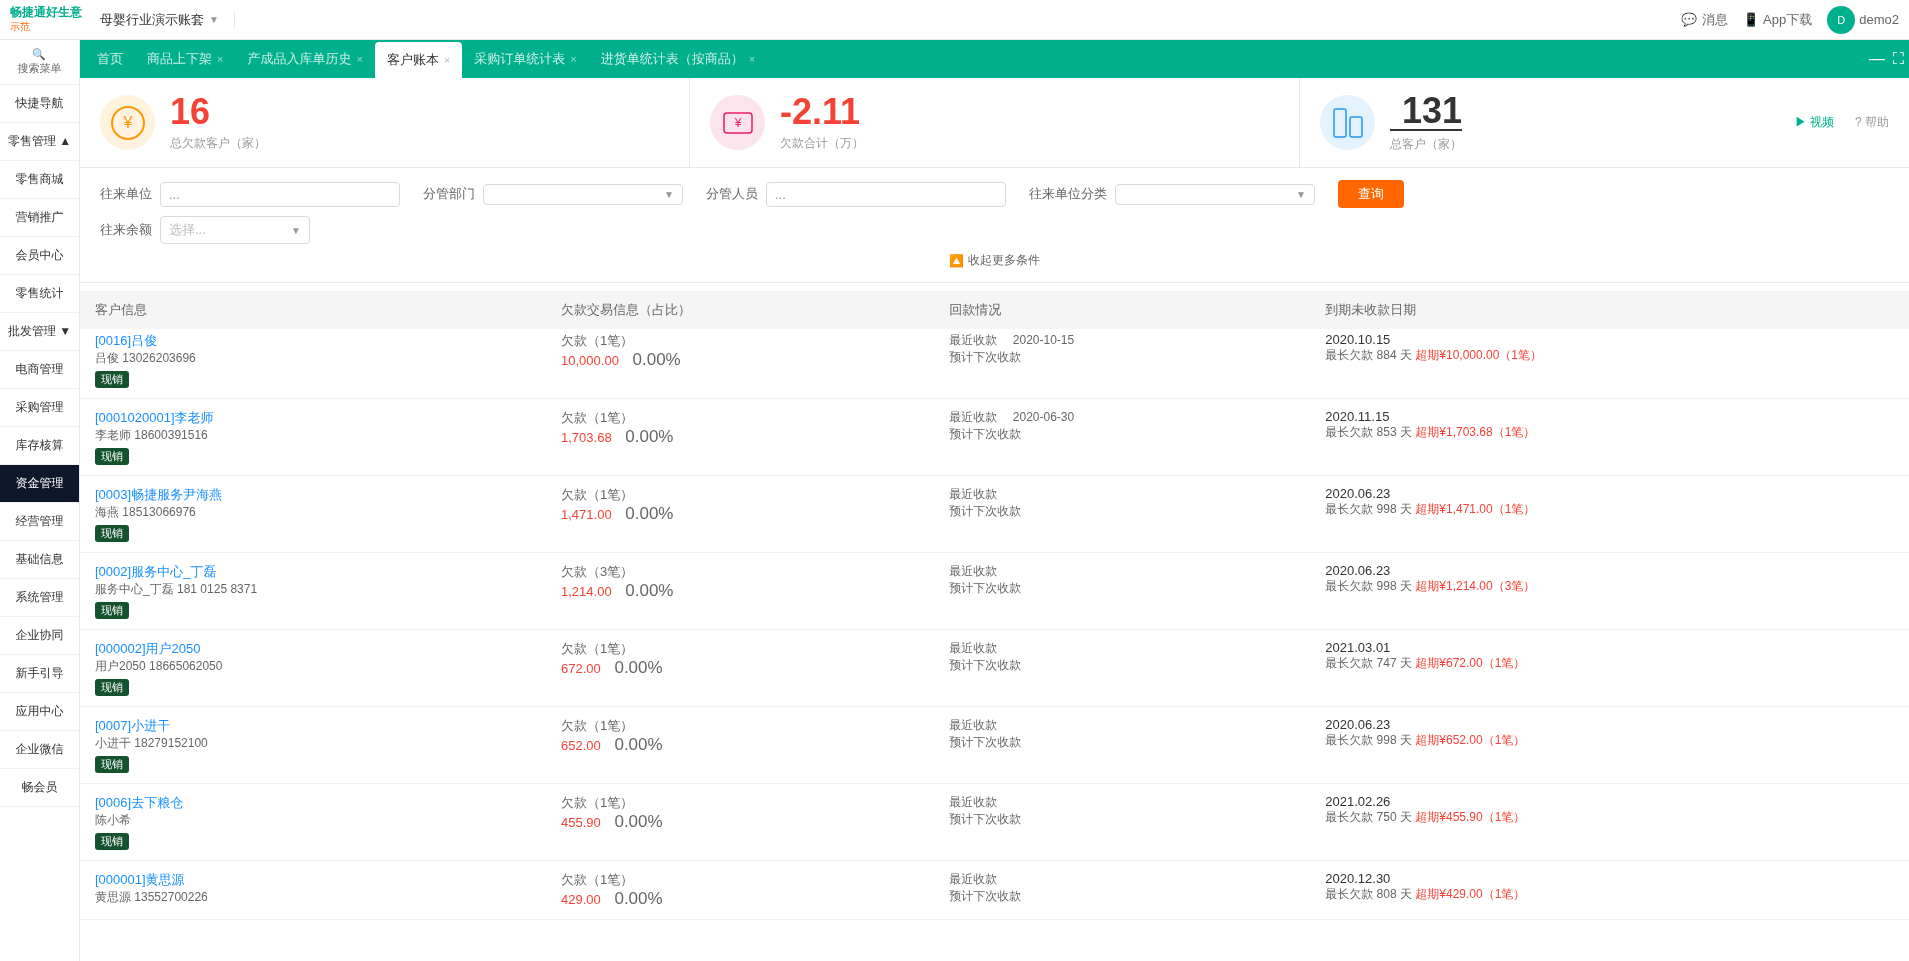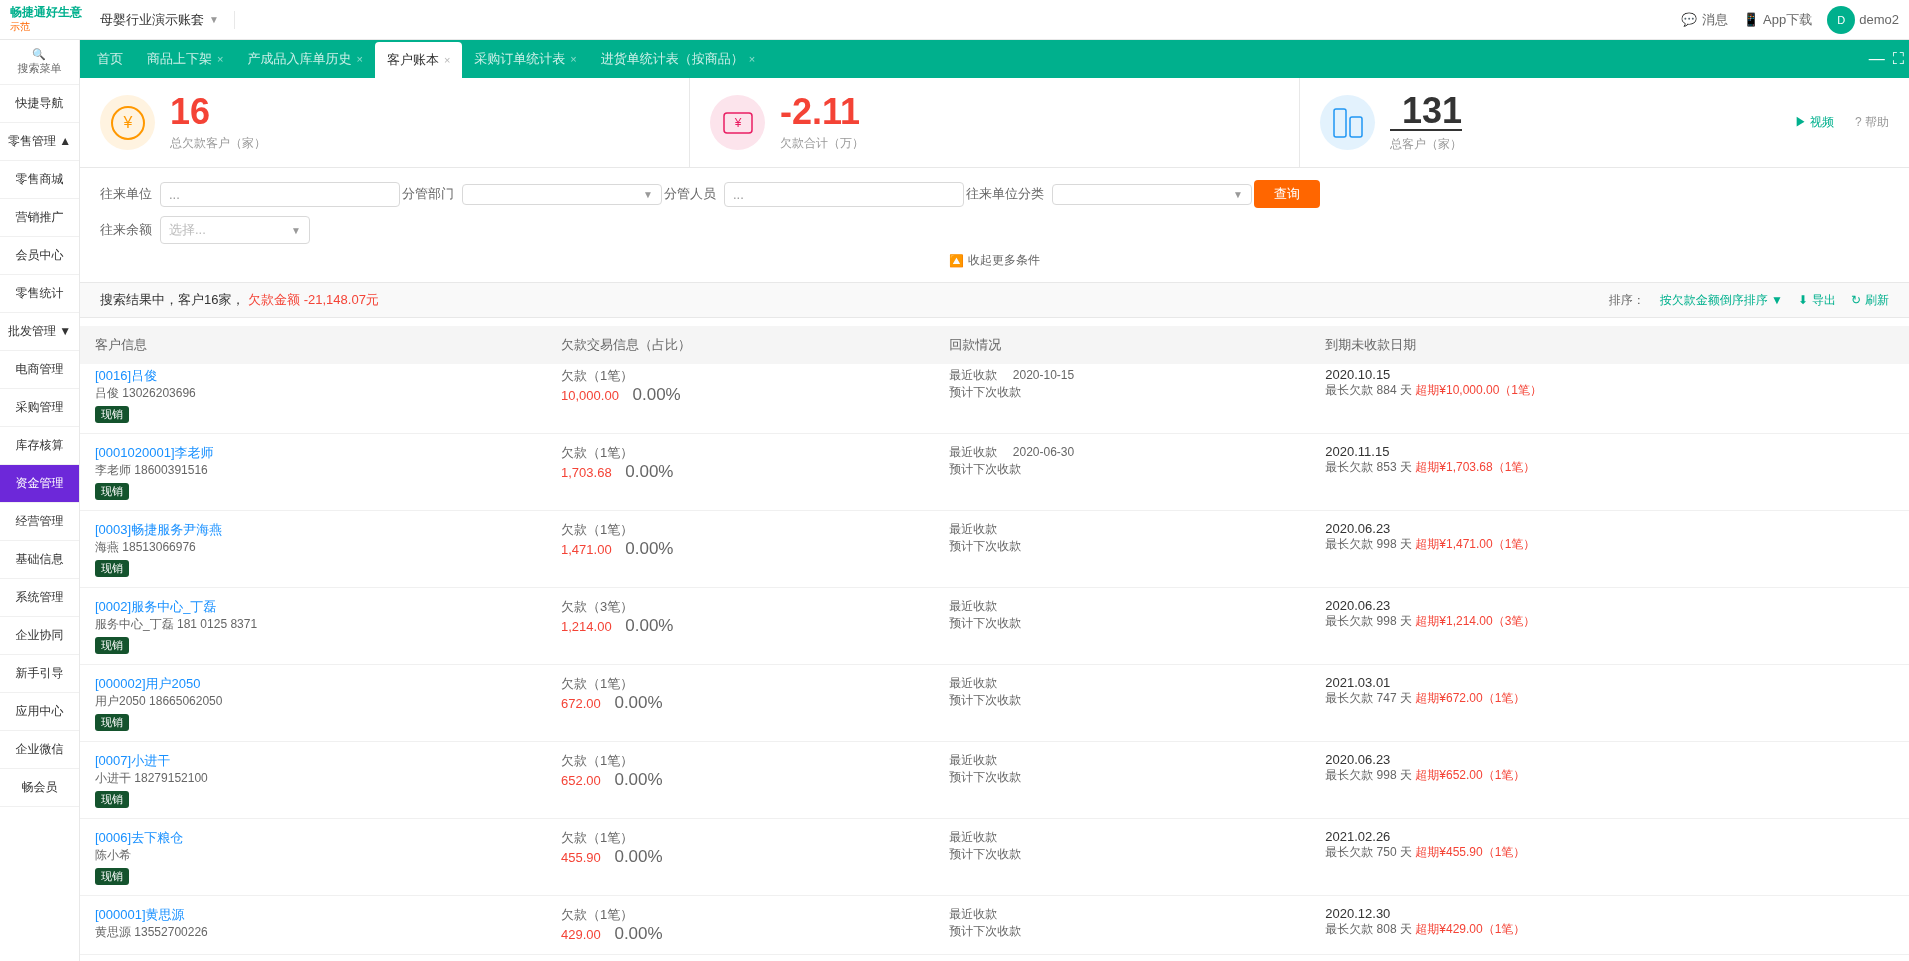--- a/index.html
+++ b/index.html
@@ -14,21 +14,21 @@
     .company-selector span { margin-right: 5px; }
     .top-right { margin-left: auto; display: flex; align-items: center; gap: 15px; }
     .top-right-item { display: flex; align-items: center; gap: 4px; font-size: 13px; color: #666; cursor: pointer; }
     .avatar { width: 28px; height: 28px; border-radius: 50%; background: #00b08d; display: flex; align-items: center; justify-content: center; color: white; font-size: 11px; }
 
     
     .layout { display: flex; height: calc(961px - 40px); }
     .sidebar { width: 80px; background: #fff; border-right: 1px solid #e8e8e8; display: flex; flex-direction: column; overflow-y: auto; }
     .sidebar-search { padding: 8px 5px; font-size: 11px; color: #666; text-align: center; cursor: pointer; border-bottom: 1px solid #f0f0f0; }
     .sidebar-item { padding: 10px 5px; text-align: center; font-size: 12px; color: #333; cursor: pointer; border-bottom: 1px solid #f0f0f0; }
-    .sidebar-item.active { background: #6d28d9; color: white; }
+    .sidebar-item.active { background: #0f172a; color: white; }
     .sidebar-item-with-arrow { display: flex; align-items: center; justify-content: center; gap: 2px; }
     
     
     .main-content { flex: 1; display: flex; flex-direction: column; overflow: hidden; }
     
     
     .tabs-bar { background: #00b08d; display: flex; align-items: center; height: 38px; padding: 0 5px; }
     .tab { display: flex; align-items: center; padding: 0 12px; height: 38px; font-size: 13px; color: rgba(255,255,255,0.8); cursor: pointer; white-space: nowrap; gap: 5px; }
     .tab.active { background: #fff; color: #333; border-radius: 4px 4px 0 0; margin-top: 2px; height: 36px; }
     .tab-close { font-size: 11px; opacity: 0.7; }
@@ -42,21 +42,21 @@
     .icon-pink { background: #fce4ec; color: #e91e63; font-size: 28px; }
     .icon-blue { background: #e3f2fd; color: #2196f3; font-size: 28px; }
     .summary-info .big-num { font-size: 36px; font-weight: bold; line-height: 1; }
     .summary-info .red-num { color: #f44336; }
     .summary-info .dark-num { color: #333; font-weight: bold; border-bottom: 2px solid #333; }
     .summary-info .label { font-size: 12px; color: #999; margin-top: 5px; }
     .card-top-right { margin-left: auto; display: flex; flex-direction: column; align-items: flex-end; font-size: 12px; color: #666; gap: 5px; }
     
     
     .filter-area { background: #fff; padding: 12px 20px 8px; border-bottom: 1px solid #e8e8e8; }
-    .filter-row { display: flex; align-items: center; gap: 2px; margin-bottom: 8px; }
+    .filter-row { display: flex; align-items: center; gap: 23px; margin-bottom: 8px; }
     .filter-item { display: flex; align-items: center; gap: 8px; }
     .filter-label { font-size: 13px; color: #666; white-space: nowrap; }
     .filter-input { border: 1px solid #d9d9d9; border-radius: 4px; padding: 4px 8px; font-size: 13px; width: 180px; display: flex; align-items: center; justify-content: space-between; cursor: pointer; }
     .filter-input-wide { width: 240px; }
     .filter-select { border: 1px solid #d9d9d9; border-radius: 4px; padding: 4px 8px; font-size: 13px; width: 200px; display: flex; align-items: center; justify-content: space-between; cursor: pointer; }
     .search-btn { background: #ff6600; color: white; border: none; border-radius: 4px; padding: 5px 20px; font-size: 13px; cursor: pointer; }
     .collapse-btn { display: flex; align-items: center; justify-content: center; gap: 4px; color: #666; font-size: 12px; cursor: pointer; margin: 5px 0; }
     
     
     .result-bar { background: #f9f9f9; padding: 8px 20px; display: flex; align-items: center; justify-content: space-between; border-bottom: 1px solid #e8e8e8; font-size: 13px; }
@@ -303,38 +303,20 @@
             <span class="chevron">▼</span>
           </div>
         </div>
       </div>
       <div class="collapse-btn">
         <span>🔼</span>
         <span>收起更多条件</span>
       </div>
     </div>
 
-    <div class="result-bar">
-      <div>
-        <span>搜索结果中，客户16家</span>，
-        <span style="color:#f44336;">欠款金额 -21,148.07元</span>
-      </div>
-      <div class="result-actions">
-        <span style="color:#666;">排序：</span>
-        <span style="color:#00b08d;cursor:pointer;">按欠款金额倒序排序 ▼</span>
-        <span class="result-action-item">
-          <span>⬇</span>
-          <span>导出</span>
-        </span>
-        <span class="result-action-item">
-          <span>↻</span>
-          <span>刷新</span>
-        </span>
-      </div>
-    </div>
 
     <div class="table-container">
       <table>
         <thead>
           <tr>
             <th>客户信息</th>
             <th>欠款交易信息（占比）</th>
             <th>回款情况</th>
             <th>到期未收款日期</th>
           </tr>

